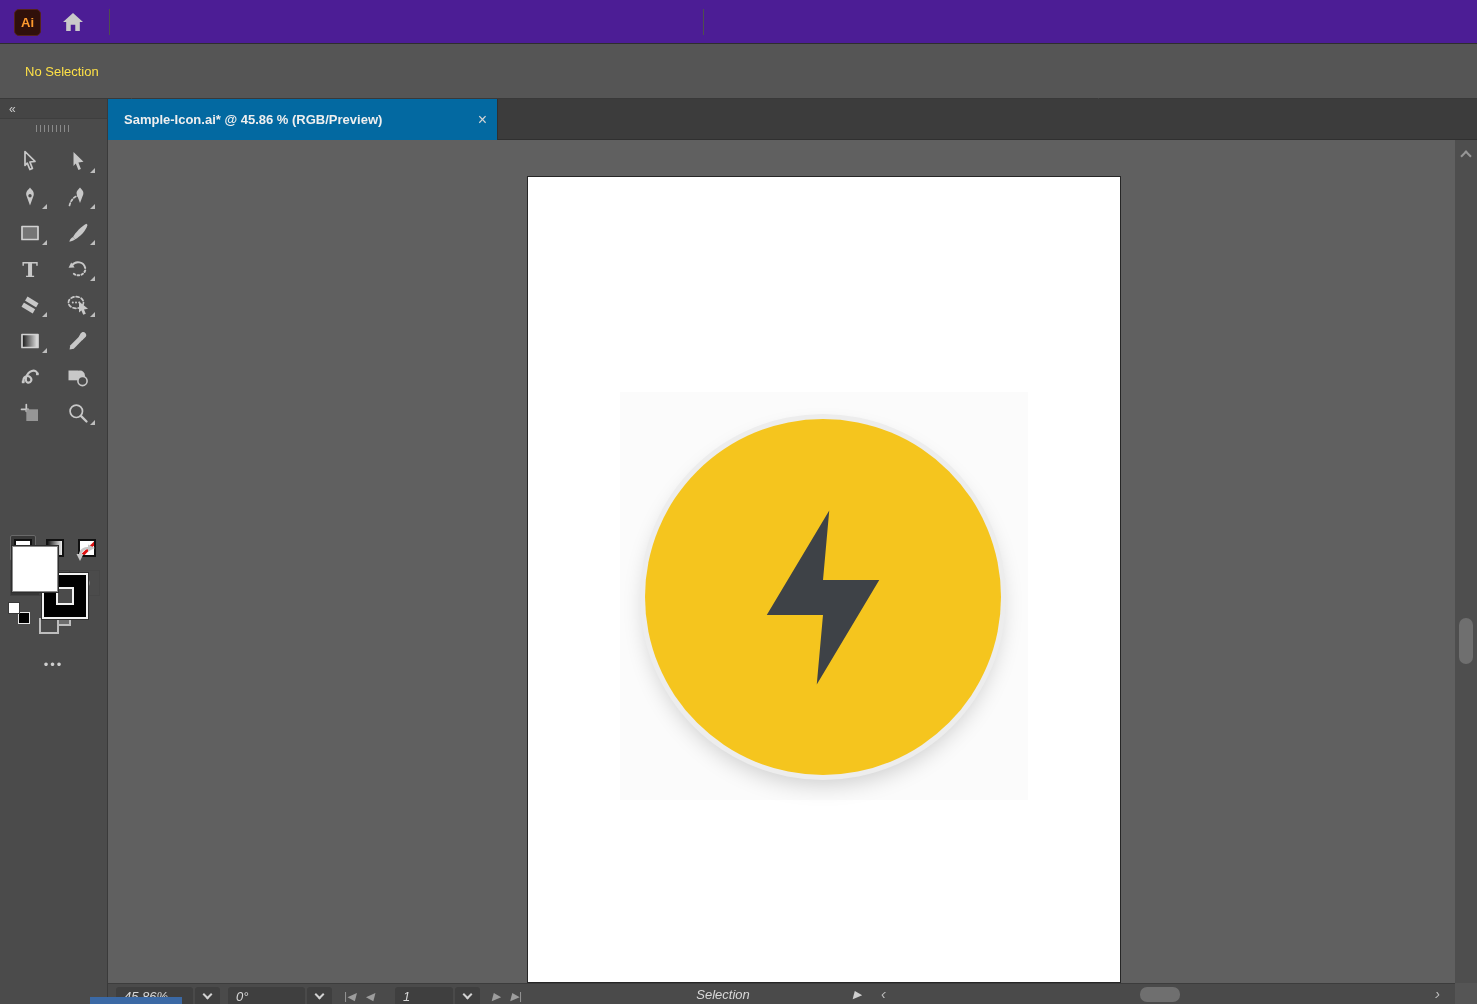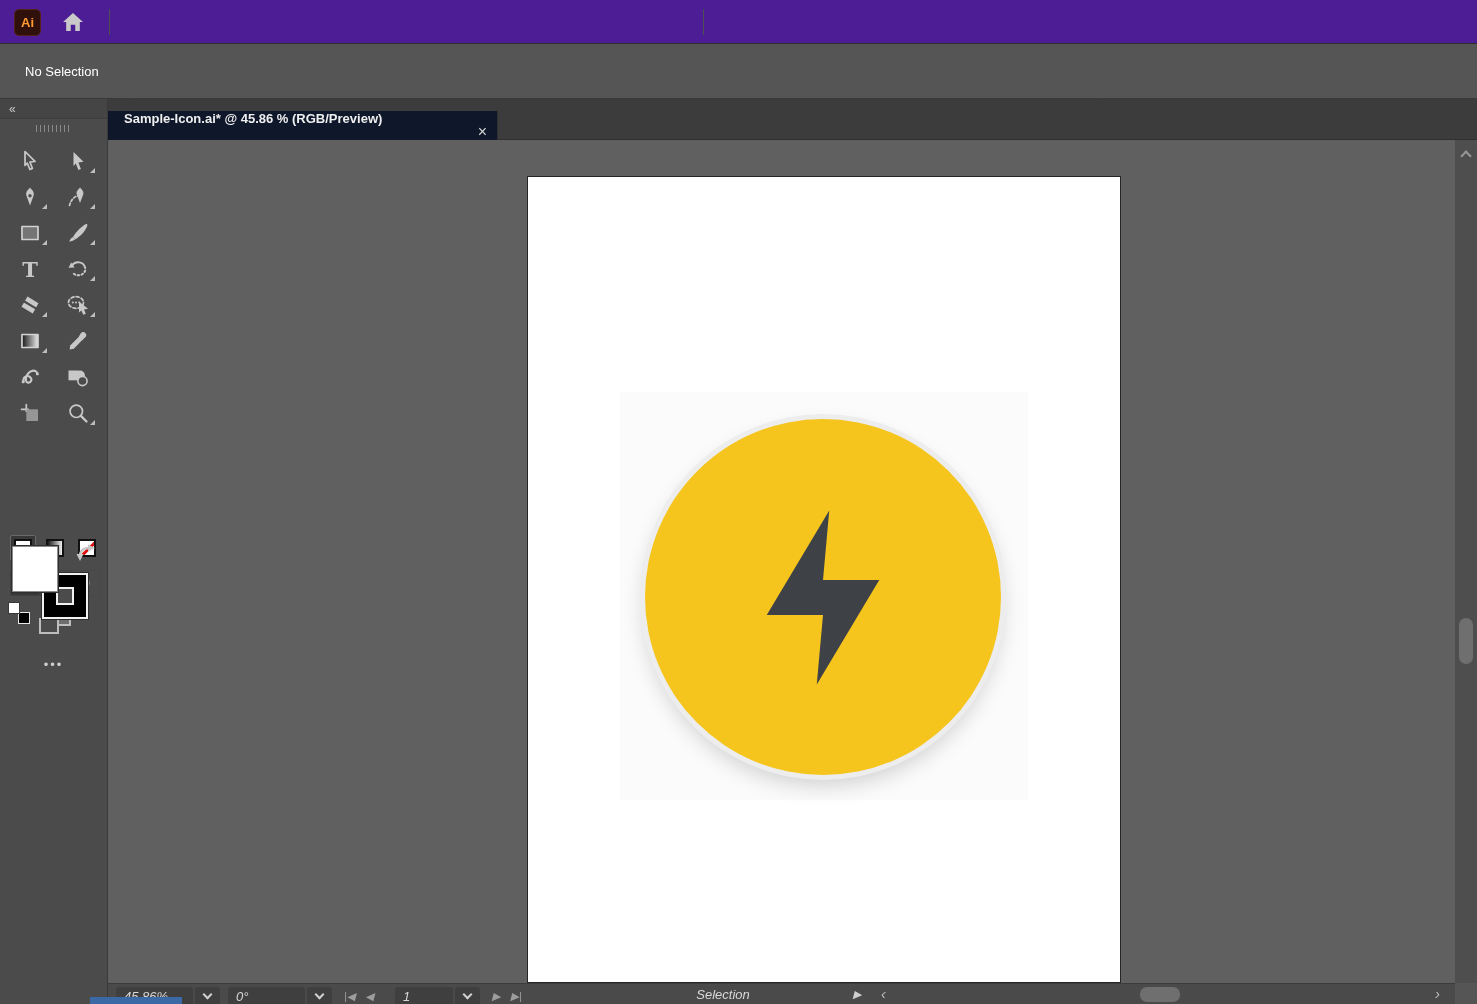--- a/index.html
+++ b/index.html
@@ -17,42 +17,42 @@
             align-items:center;justify-content:center;}
   .mb-sep{position:absolute;top:9px;width:1px;height:26px;background:#4f4f4f;}
   .menu-items{position:absolute;left:134px;top:0;height:44px;display:flex;gap:26px;
               align-items:center;font-size:15px;color:#dadada;}
   .menu-items span{cursor:default;}
   
   .controlbar{position:absolute;left:0;top:44px;width:1477px;height:55px;background:#555555;
               border-bottom:1px solid #393939;font-size:13px;}
   .grip-v{position:absolute;left:7px;top:56px;width:5px;height:32px;
           background:repeating-linear-gradient(to bottom,#8a8a8a 0 2px,transparent 2px 5px);}
-  .nosel{position:absolute;left:25px;top:0;height:55px;display:flex;align-items:center;color:#ffffff;}
+  .nosel{position:absolute;left:25px;top:0;height:55px;display:flex;align-items:center;color:#fde047;}
   .cb-sep{position:absolute;top:54px;width:1px;height:36px;background:#434343;}
   .sw-box{position:absolute;top:58px;width:27px;height:27px;background:#2d2d2d;border:1px solid #242424;
           display:flex;align-items:center;justify-content:center;}
   .chevcell{position:absolute;background:#4e4e4e;border:1px solid #454545;border-radius:2px;
             display:flex;align-items:center;justify-content:center;}
   .chev{display:inline-block;width:7px;height:7px;border-right:2px solid #d2d2d2;
         border-bottom:2px solid #d2d2d2;transform:rotate(45deg);margin-top:-4px;}
   .chev.up{transform:rotate(-135deg);margin-top:4px;}
   .lbl{position:absolute;color:#e2e2e2;}
   .dotted{border-bottom:1px dotted #b9b9b9;padding-bottom:2px;}
   .field{position:absolute;background:#434343;border:1px solid #3a3a3a;border-radius:2px;
          color:#ececec;display:flex;align-items:center;padding-left:9px;}
   .litebox{position:absolute;background:#e4e4e4;border:1px solid #9b9b9b;color:#1a1a1a;
            display:flex;align-items:center;border-radius:1px;}
   .cb-btn{position:absolute;top:57px;height:29px;border:1px solid #a3a3a3;border-radius:3px;
           color:#f2f2f2;display:flex;align-items:center;justify-content:center;background:transparent;}
   
   .tabbar{position:absolute;left:108px;top:99px;width:1369px;height:41px;background:#3c3c3c;
           border-bottom:1px solid #303030;}
-  .doc-tab{position:absolute;left:0;top:12px;width:390px;height:41px;background:#0f172a;
-           border-right:1px solid #303030;display:flex;align-items:flex-start;}
+  .doc-tab{position:absolute;left:0;top:0;width:390px;height:41px;background:#0369a1;
+           border-right:1px solid #303030;display:flex;align-items:center;}
   .doc-tab .title{margin-left:16px;font-size:13px;font-weight:bold;color:#efefef;}
   .tab-close{position:absolute;right:10px;top:0;height:41px;display:flex;align-items:center;
              color:#d5d5d5;font-size:16px;}
   
   .toolbar{position:absolute;left:0;top:99px;width:108px;height:905px;background:#4b4b4b;
            border-right:1px solid #3a3a3a;}
   .tb-head{position:absolute;left:0;top:0;width:100%;height:20px;background:#454545;
            border-bottom:1px solid #3e3e3e;color:#cccccc;font-size:12px;
            display:flex;align-items:center;padding-left:9px;letter-spacing:-1px;}
   .grip-h{position:absolute;left:36px;top:26px;width:36px;height:7px;

